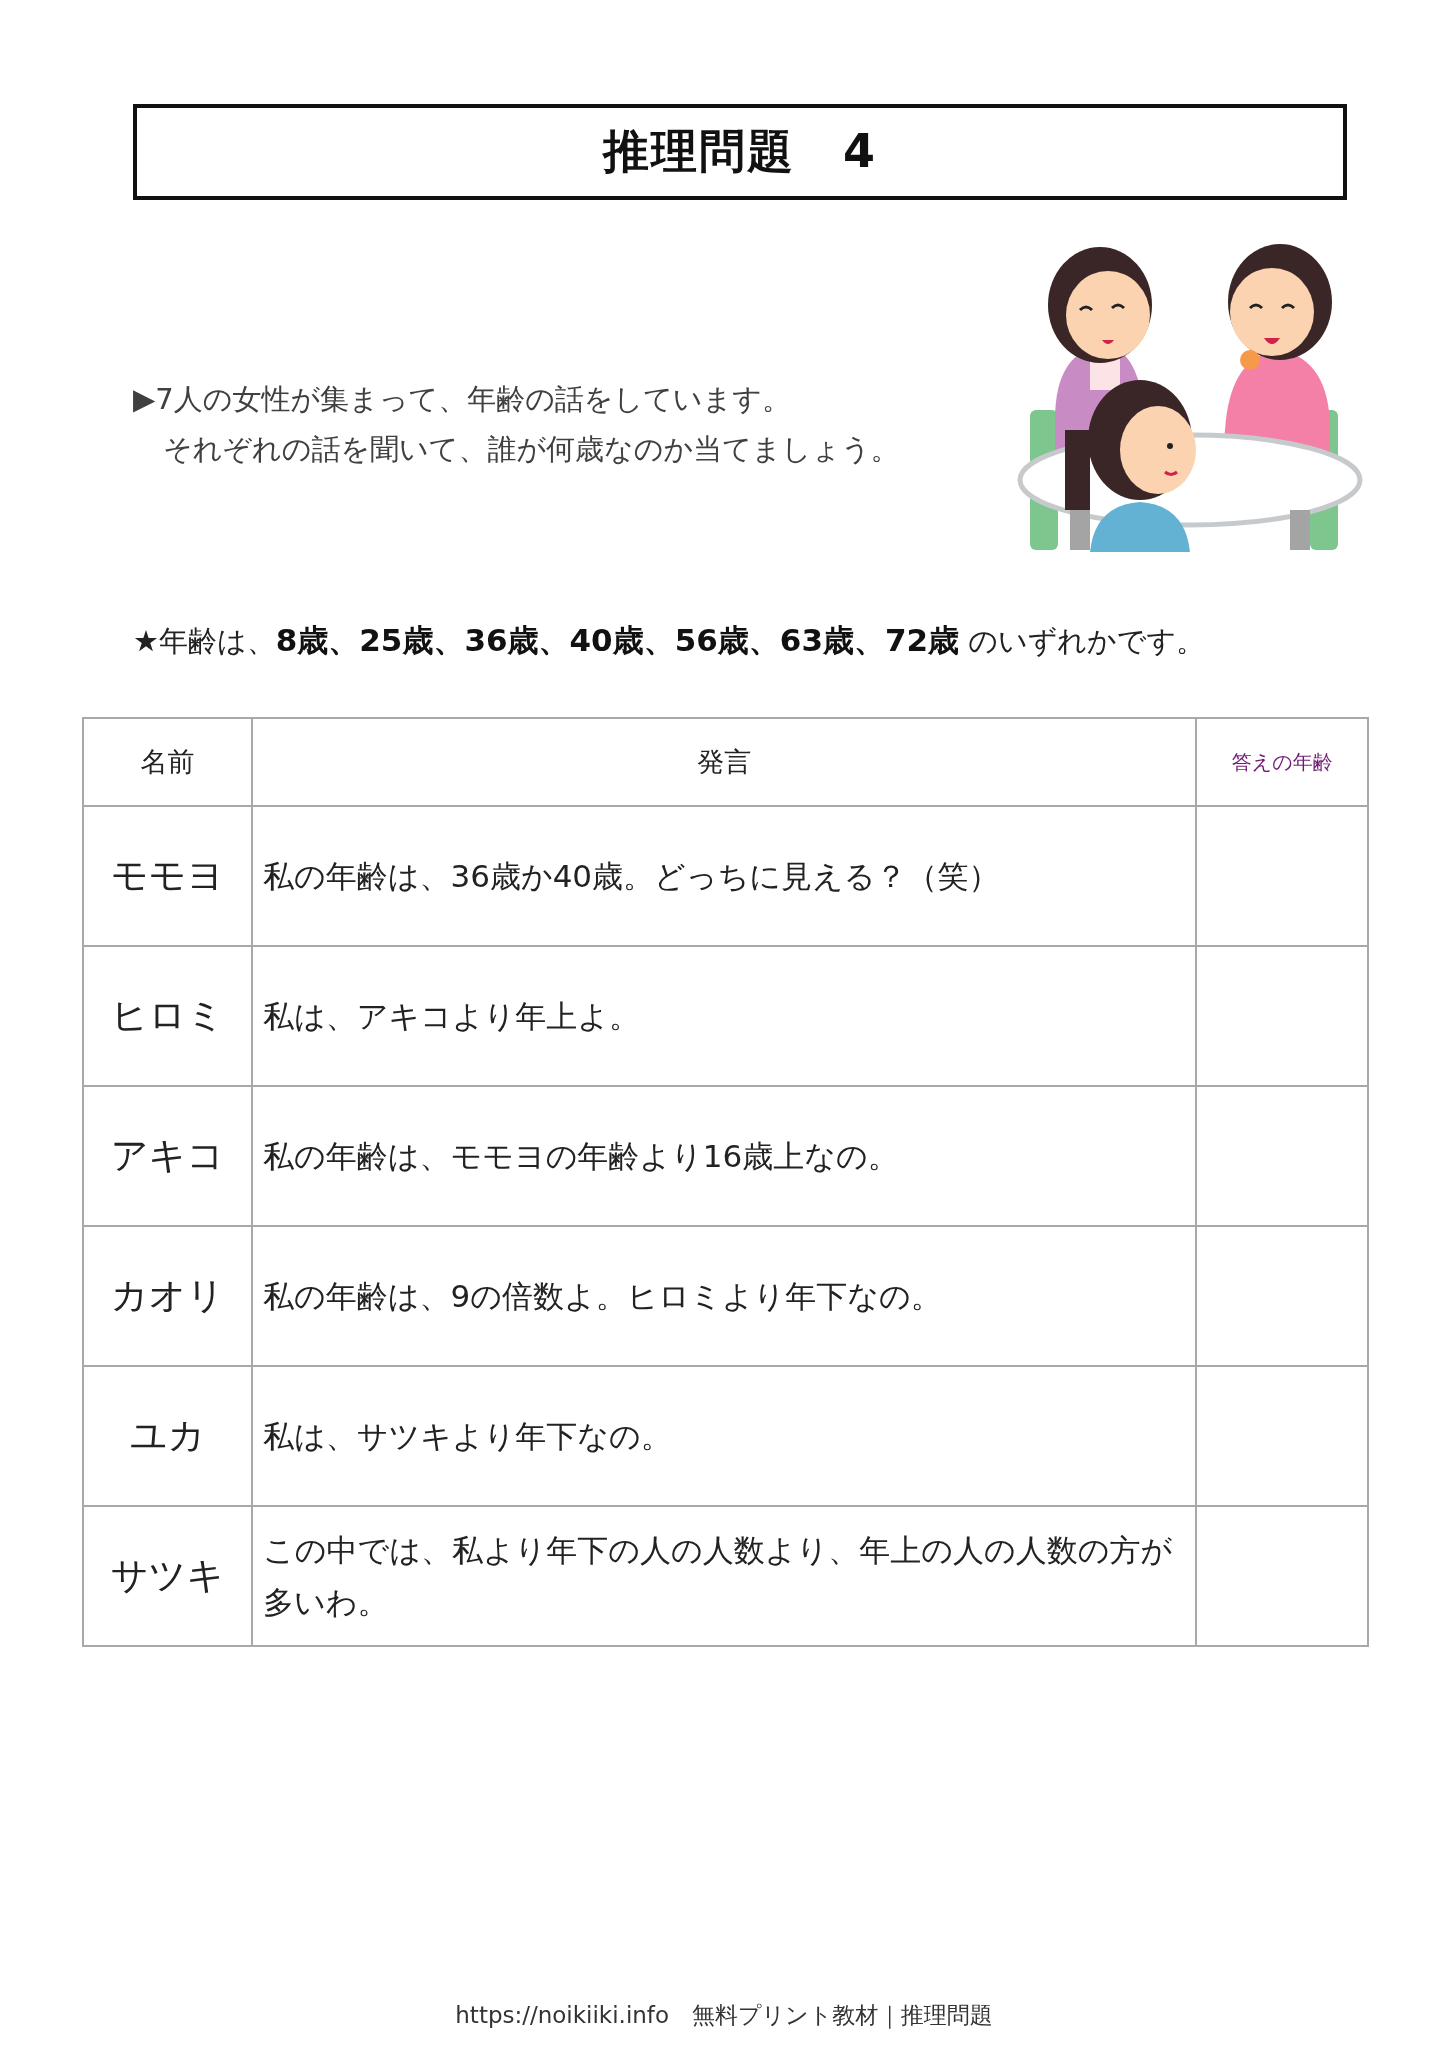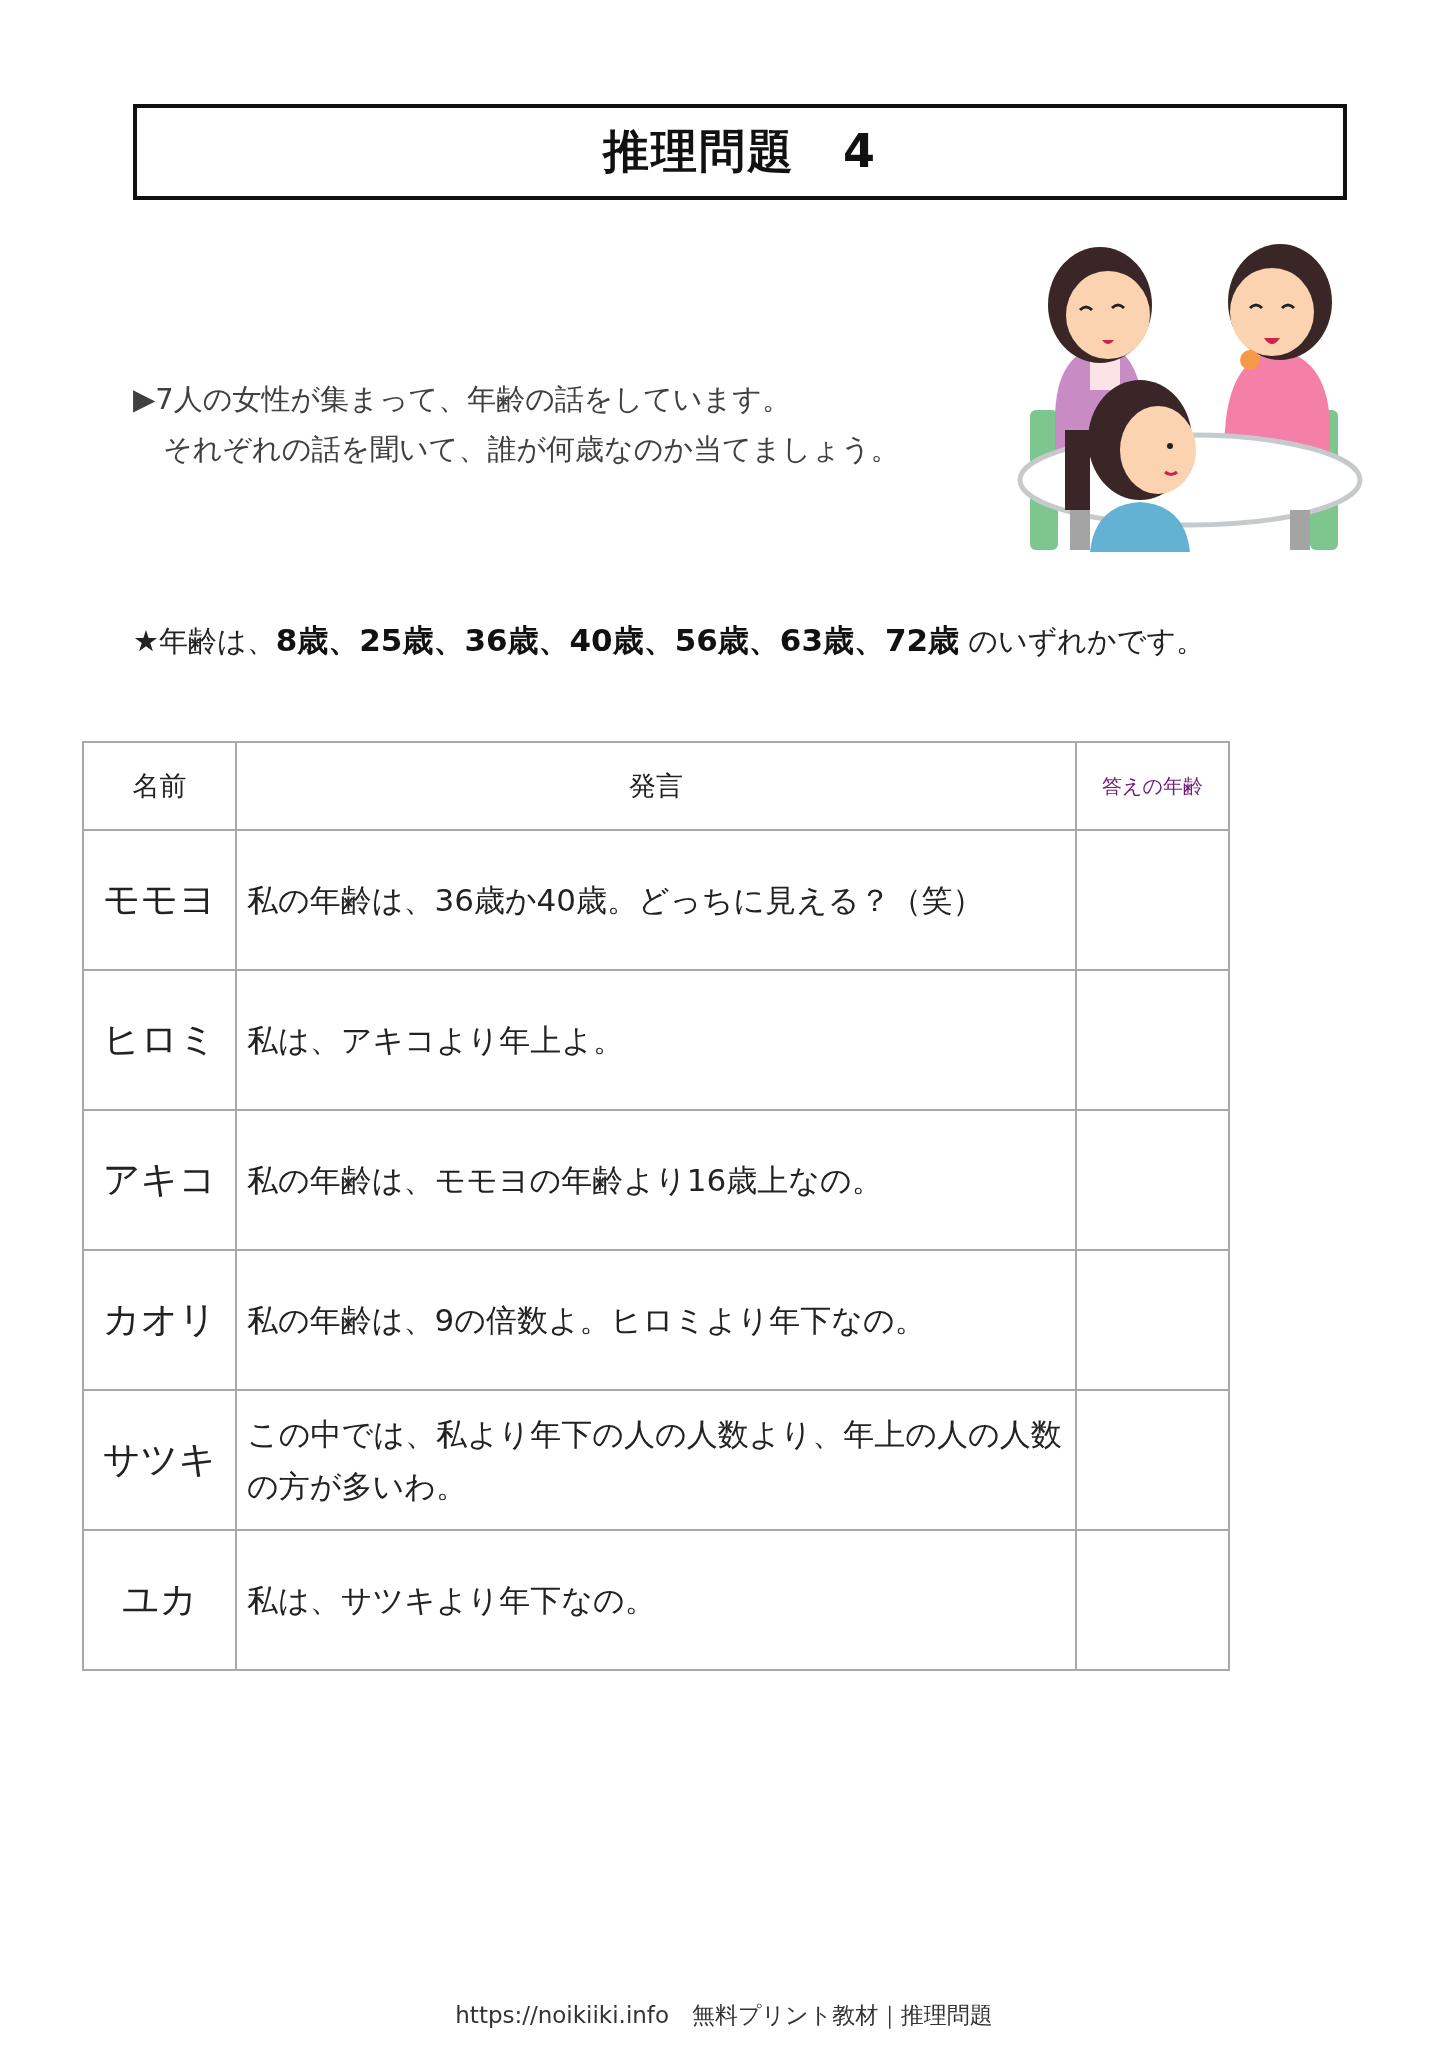--- a/index.html
+++ b/index.html
@@ -7,21 +7,21 @@
            font-family: "DejaVu Sans", "Liberation Sans", sans-serif; color: #1a1a1a; }
     .title-box { position: absolute; left: 133px; top: 104px; width: 1214px; height: 96px;
                  border: 4px solid #111; box-sizing: border-box; display: flex;
                  align-items: center; justify-content: center; }
     .title-box span { font-size: 46px; font-weight: bold; letter-spacing: 2px; color: #111; }
     .intro { position: absolute; left: 133px; top: 374px; font-size: 29px; line-height: 50px; color: #404040; }
     .intro .line2 { padding-left: 30px; }
     .illust { position: absolute; left: 1010px; top: 240px; width: 360px; height: 312px; }
     .ages { position: absolute; left: 133px; top: 620px; font-size: 29px; color: #222; white-space: nowrap; }
     .ages b { font-weight: bold; font-size: 31px; color: #111; }
-    table { position: absolute; left: 82px; top: 717px; width: 1148px; border-collapse: collapse; margin-top: 24px; }
+    table { position: absolute; left: 82px; top: 717px; width: 1287px; border-collapse: collapse; }
     td, th { border: 2px solid #a8a8a8; }
     th { height: 84px; font-weight: normal; font-size: 20px; color: #701a75; text-align: center; }
     td { height: 136px; }
     .c-name { width: 168px; text-align: center; font-size: 37px; color: #222; }
     .c-stmt { width: 942px; text-align: left; padding: 0 10px; font-size: 31px; line-height: 52px; color: #222; }
     .c-ans { width: 171px; }
     .footer { position: absolute; left: 0; width: 1448px; top: 1952px; text-align: center;
               font-size: 23px; color: #333; margin-top: 48px; }
   </style>
 </head>
@@ -92,25 +92,25 @@
     <td class="c-name">アキコ</td>
     <td class="c-stmt">私の年齢は、モモヨの年齢より16歳上なの。</td>
     <td class="c-ans"></td>
   </tr>
   <tr>
     <td class="c-name">カオリ</td>
     <td class="c-stmt">私の年齢は、9の倍数よ。ヒロミより年下なの。</td>
     <td class="c-ans"></td>
   </tr>
   <tr>
-    <td class="c-name">サツキ</td>
-    <td class="c-stmt">この中では、私より年下の人の人数より、年上の人の人数の方が多いわ。</td>
+    <td class="c-name">ユカ</td>
+    <td class="c-stmt">私は、サツキより年下なの。</td>
     <td class="c-ans"></td>
   </tr>
   <tr>
-    <td class="c-name">ユカ</td>
-    <td class="c-stmt">私は、サツキより年下なの。</td>
+    <td class="c-name">サツキ</td>
+    <td class="c-stmt">この中では、私より年下の人の人数より、年上の人の人数の方が多いわ。</td>
     <td class="c-ans"></td>
   </tr>
 </tbody>
   </table>
 
 <div class="footer">https://noikiiki.info　無料プリント教材｜推理問題</div>
 
 </body></html>

